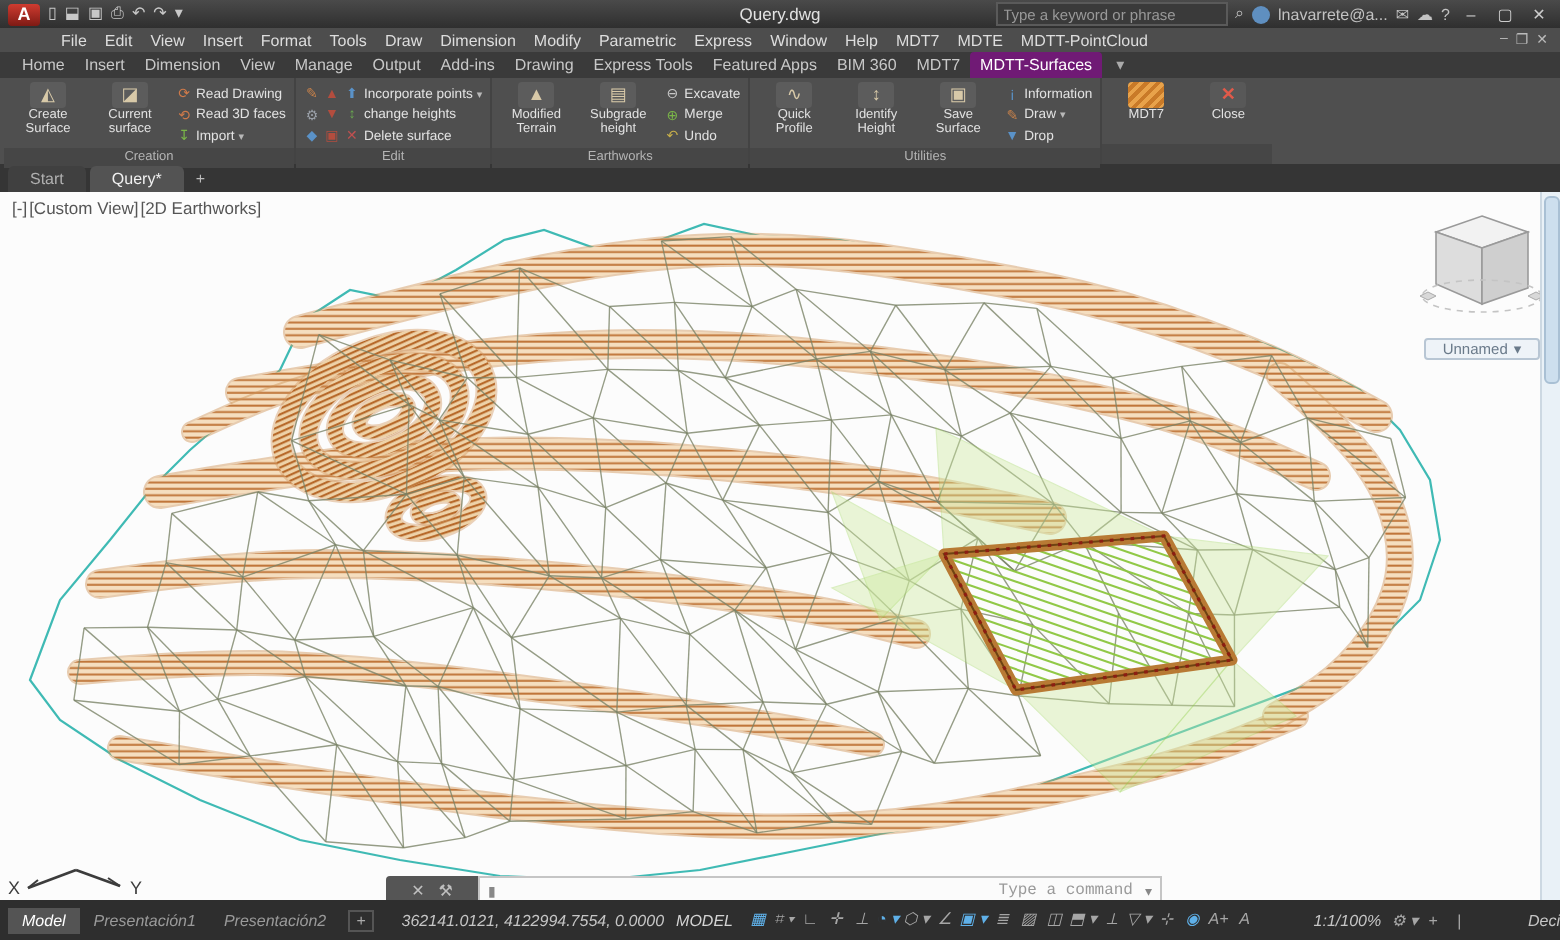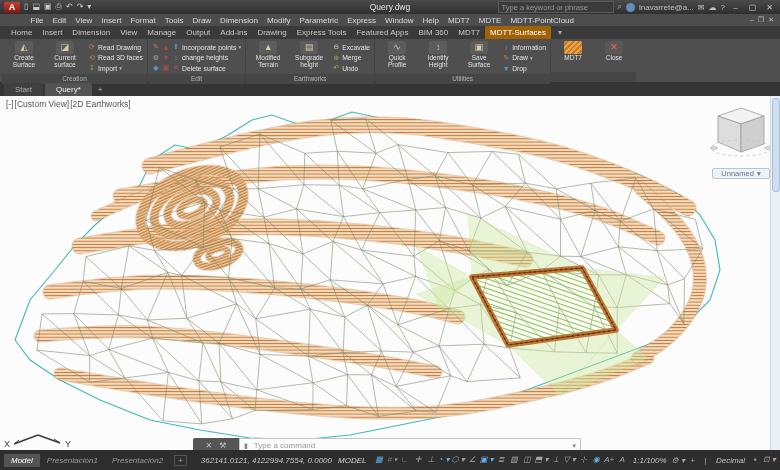--- a/index.html
+++ b/index.html
@@ -16,21 +16,21 @@
   .avatar{width:9px;height:9px;border-radius:50%;background:#5f8fc0;display:inline-block;}
   .tbic{color:#c2c2c2;font-size:8px;}
   .winbtn{width:13px;text-align:center;color:#ccc;font-size:8px;}
   
   .menubar{height:12px;background:#4d4d4d;display:flex;align-items:center;font-size:8px;color:#ddd;padding:0 6px;}
   .mitem{padding:0 4.5px;white-space:nowrap;}
   .doc-controls{margin-left:auto;display:flex;gap:4px;font-size:7px;color:#bbb;}
   
   .ribtabs{height:13px;background:#3a3a3a;display:flex;align-items:flex-end;padding:0 6px;font-size:8px;color:#c8c8c8;}
   .rtab{padding:2px 5px;white-space:nowrap;}
-  .rtab.active{background:#a16207;color:#fff;border-radius:2px 2px 0 0;}
+  .rtab.active{background:#701a75;color:#fff;border-radius:2px 2px 0 0;}
   .rib-caret{margin-left:4px;color:#aaa;padding:2px 3px;}
   
   .ribbon{height:43px;background:#4f4f4f;display:flex;padding:0 2px;color:#e2e2e2;}
   .rgroup{display:flex;flex-direction:column;border-right:1px solid #434343;}
   .rgroup-body{flex:1;display:flex;align-items:flex-start;padding:2px 4px;gap:5px;}
   .rgroup-label{height:10px;background:#464646;font-size:6.5px;color:#b4b4b4;text-align:center;line-height:10px;}
   .bigbtn{width:36px;display:flex;flex-direction:column;align-items:center;font-size:6.5px;line-height:1.05;text-align:center;gap:1px;cursor:default;}
   .bigicon{width:18px;height:13px;border-radius:2px;background:#5c5c5c;display:flex;align-items:center;justify-content:center;font-size:9px;color:#d8c9a8;}
   .mdt7tile{background:repeating-linear-gradient(135deg,#e8a24a 0 2px,#c97a28 2px 4px);}
   .redx{color:#e05a4a;background:#585858;font-weight:bold;}
@@ -46,34 +46,34 @@
   
   .canvas{position:absolute;left:0;top:96px;width:780px;height:354px;background:#fcfcfc;overflow:hidden;}
   .vplabel{position:absolute;left:6px;top:3px;font-size:8.5px;color:#555;display:flex;gap:1px;z-index:5;}
   .viewcube{position:absolute;right:3px;top:6px;width:72px;text-align:center;z-index:5;}
   .unnamed{margin:4px auto 0;width:56px;background:#eef3f8;border:1px solid #b8c6d4;color:#6a7a8a;font-size:7.5px;border-radius:2px;display:flex;justify-content:center;gap:3px;}
   .vscroll{position:absolute;right:0;top:0;width:9px;height:354px;background:#e9f1f7;border-left:1px solid #ccd8e2;z-index:6;}
   .vthumb{position:absolute;left:1px;top:2px;width:6px;height:92px;background:#cddfee;border:1px solid #a9c0d4;border-radius:3px;}
   .cmdbar{position:absolute;left:193px;top:342px;width:388px;height:15px;display:flex;z-index:6;}
   .cmdgrip{width:46px;background:rgba(72,72,72,.93);display:flex;align-items:center;justify-content:center;gap:7px;color:#c0c0c0;font-size:8px;border-radius:2px 0 0 2px;}
   .cmdinput{flex:1;background:#fbfbfb;border:1px solid #c5c5c5;display:flex;align-items:center;padding:0 4px;gap:4px;}
-  .cmdinput input{border:0;outline:0;flex:1;font-size:8px;color:#666;background:transparent;font-family:Liberation Sans, sans-serif;}
+  .cmdinput input{border:0;outline:0;flex:1;font-size:8px;color:#666;background:transparent;font-family:Liberation Mono, monospace;text-align:right;}
   .cmdinput input::placeholder{color:#9a9a9a;}
   .cmdico{color:#888;font-size:7px;}
   .ucs{position:absolute;left:2px;top:333px;z-index:5;}
   
   .bottombar{position:absolute;left:0;top:450px;width:780px;height:20px;background:#2e2e2e;display:flex;align-items:center;font-size:8px;color:#b8b8b8;padding:0 4px;gap:2px;box-sizing:border-box;font-style:italic;}
   .ltab{padding:2px 7px;color:#9a9a9a;white-space:nowrap;}
   .ltab.active{background:#545454;color:#fff;}
   .addtab{border:1px solid #555;padding:0 3px;margin-left:2px;color:#aaa;}
   .coords{margin-left:12px;color:#c6c6c6;white-space:nowrap;}
   .model-btn{padding:1px 4px;color:#d4d4d4;}
   .sic{min-width:11px;text-align:center;color:#a6a6a6;font-size:8px;padding:0 1px;white-space:nowrap;}
   .sic.on{color:#5fb0e8;}
-  .scale,.units{color:#c6c6c6;padding:0 2px;white-space:nowrap;}
+  .scale,.units{color:#c6c6c6;padding:0 2px;white-space:nowrap;margin-left:24px;}
 </style>
 </head>
 <body>
 
 <div id="app">
 
   <div class="titlebar">
     <div class="acad-logo">A</div>
     <div class="qat">
 

